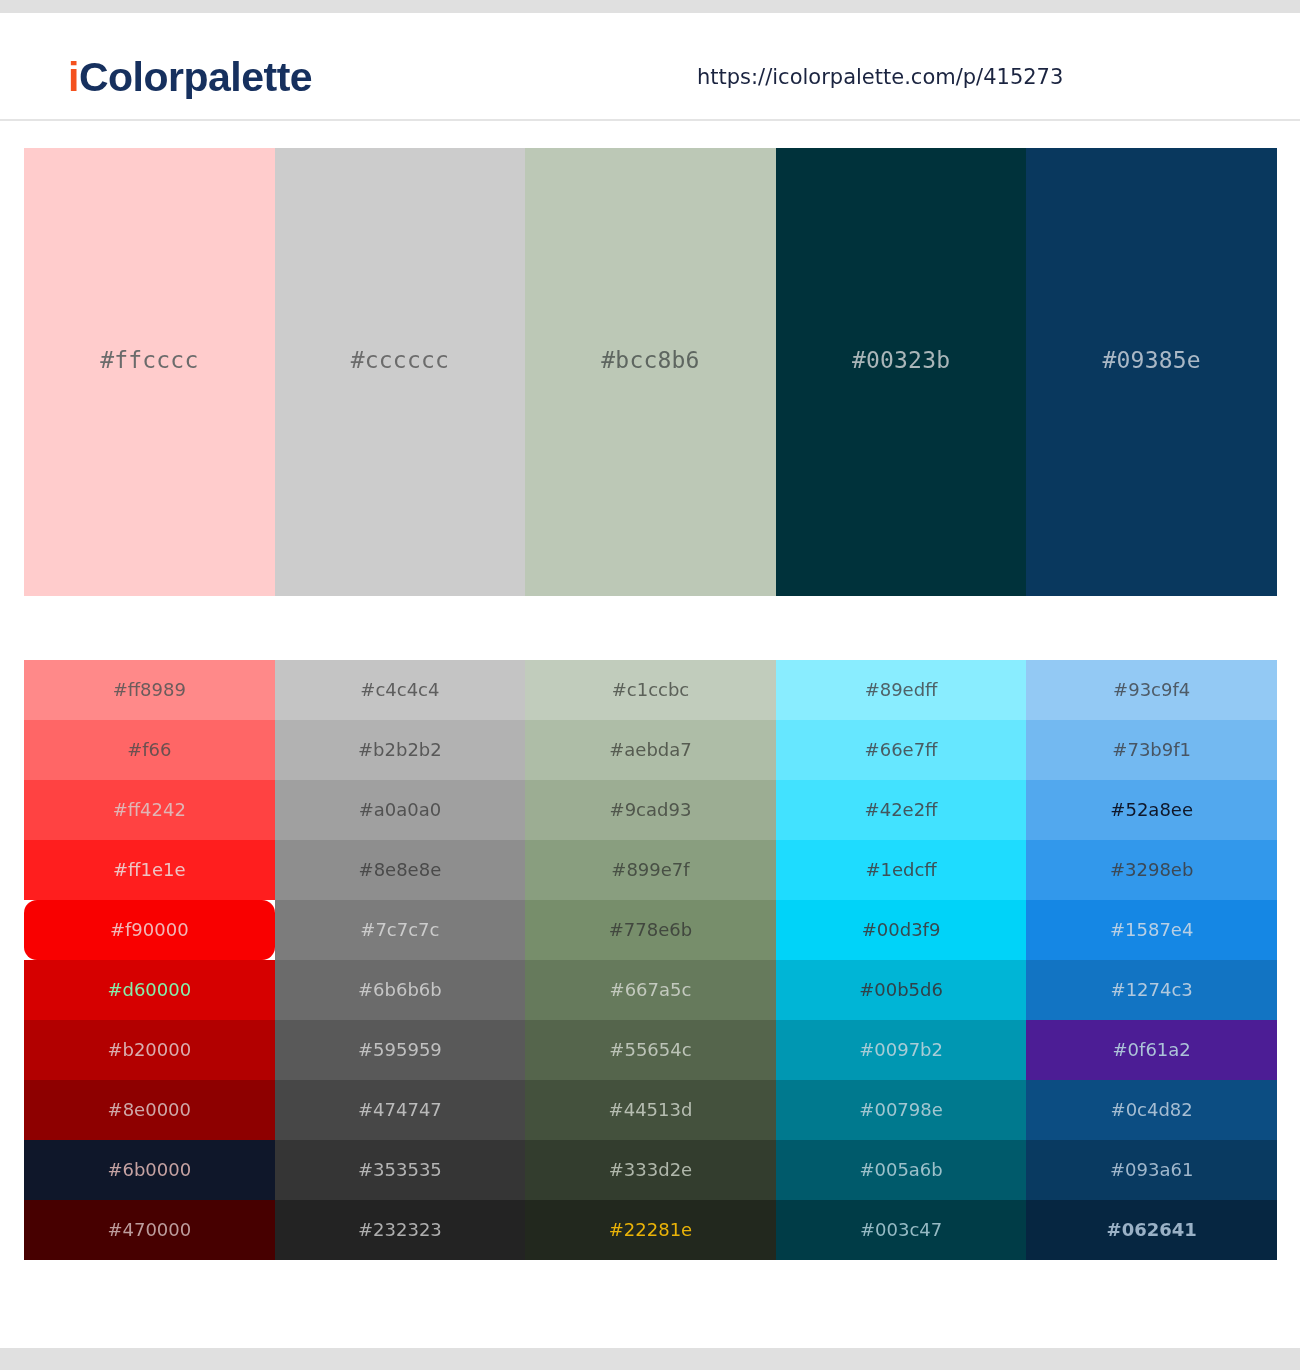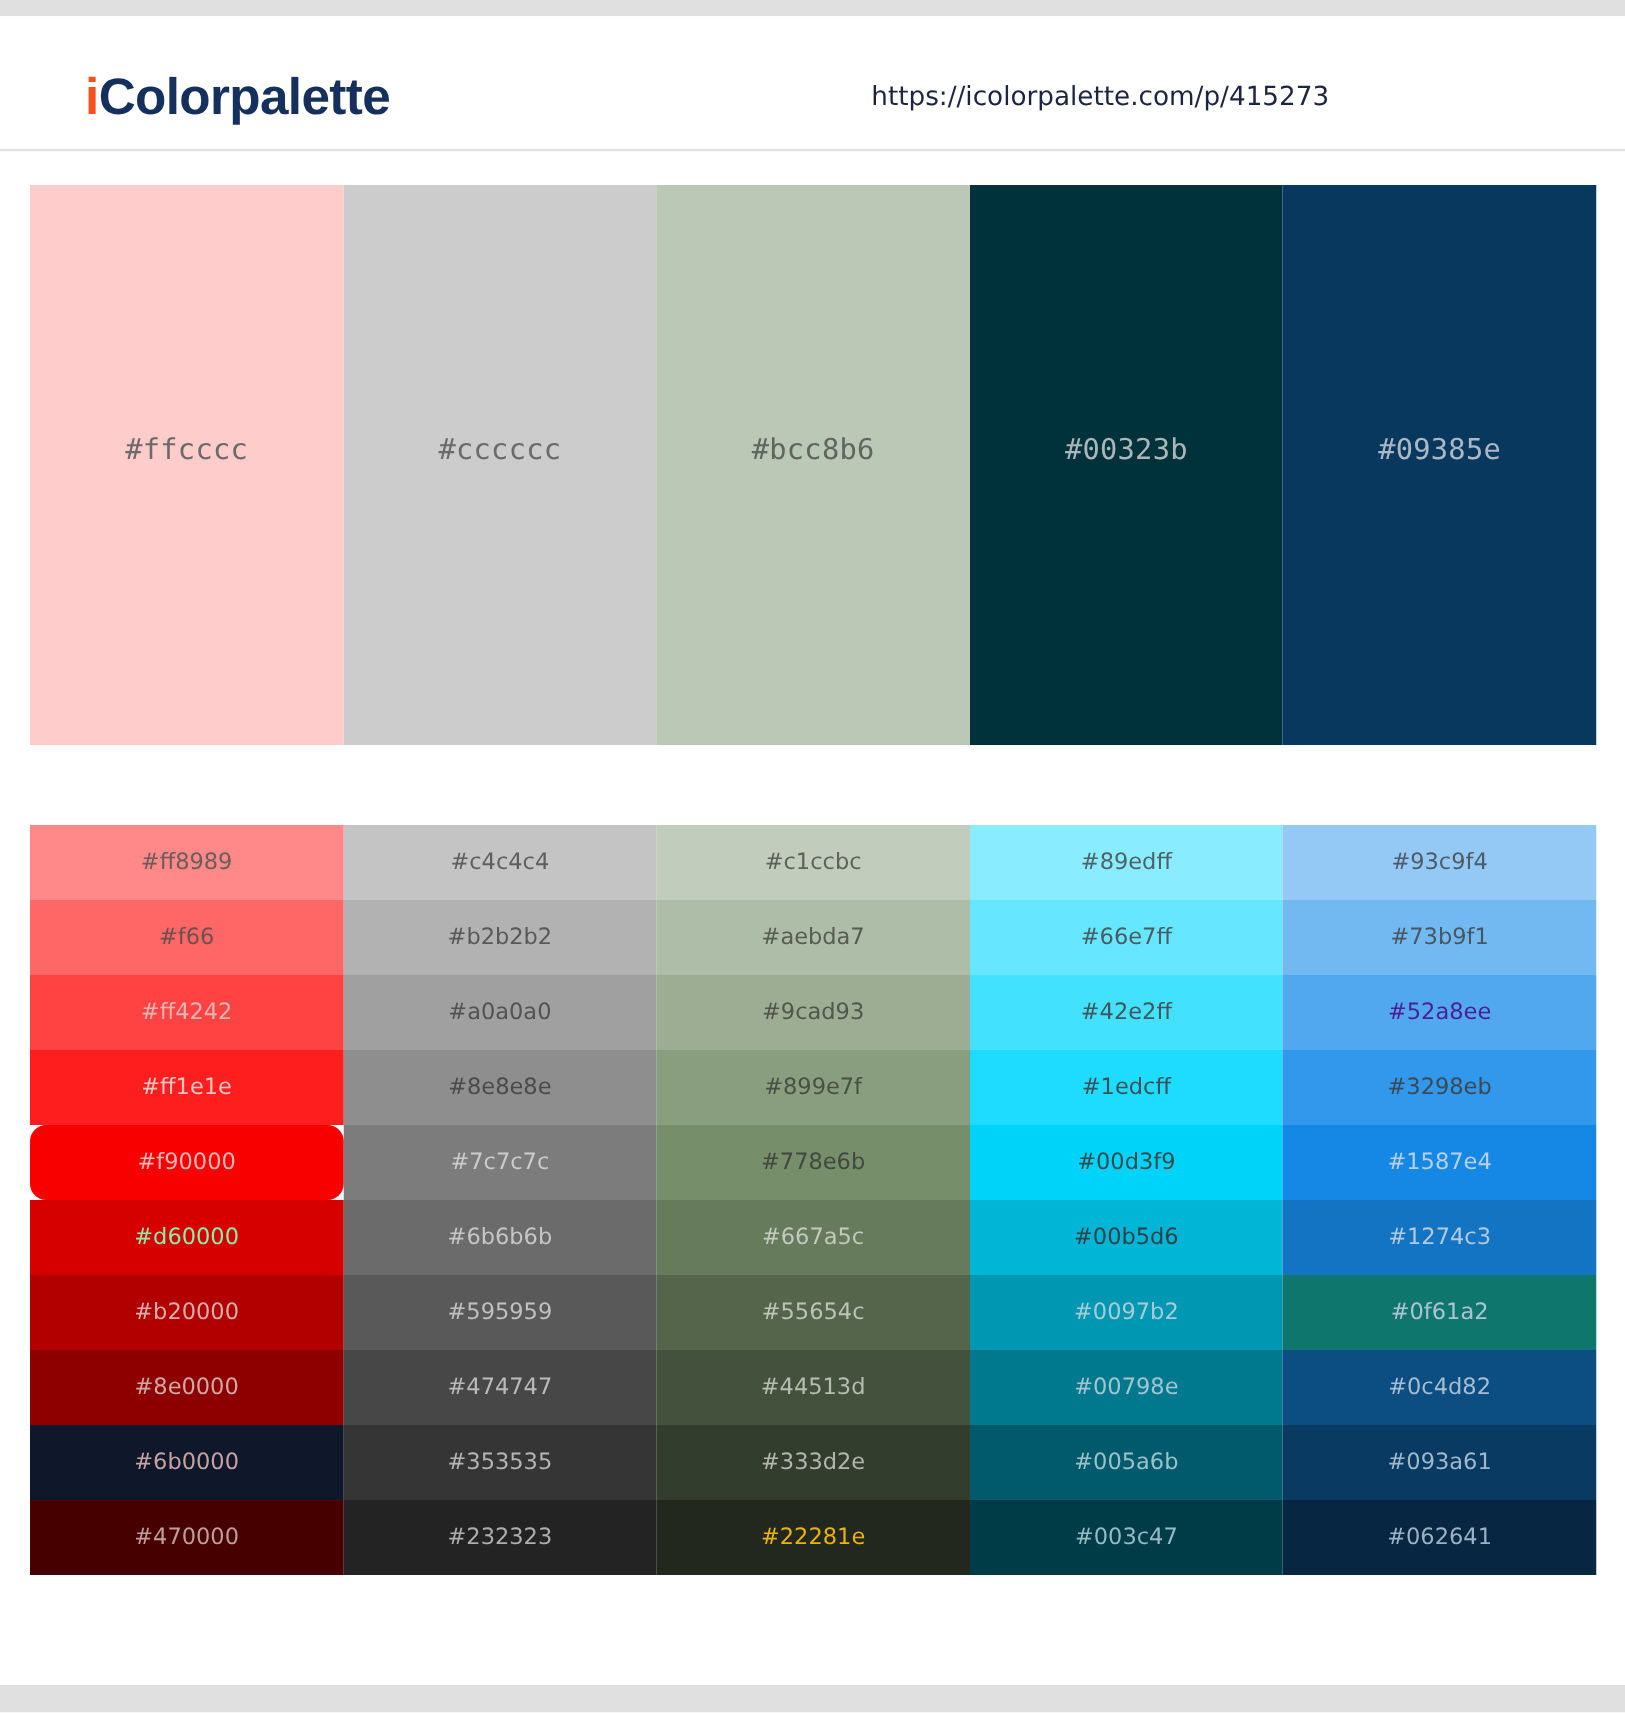--- a/index.html
+++ b/index.html
@@ -198,26 +198,26 @@
         <div class="shade-cell" style="background: rgb(0, 211, 249); color: rgb(55, 73, 79);">#00d3f9</div>
         <div class="shade-cell" style="background: rgb(0, 181, 214); color: rgb(48, 65, 73);">#00b5d6</div>
         <div class="shade-cell" style="background: rgb(0, 151, 178); color: rgb(168, 204, 214);">#0097b2</div>
         <div class="shade-cell" style="background: rgb(0, 121, 142); color: rgb(162, 198, 208);">#00798e</div>
         <div class="shade-cell" style="background: rgb(0, 90, 107); color: rgb(156, 192, 202);">#005a6b</div>
         <div class="shade-cell" style="background: rgb(0, 60, 71); color: rgb(150, 186, 196);">#003c47</div>
       </div>
       <div class="shade-col">
         <div class="shade-cell" style="background: rgb(147, 201, 244); color: rgb(78, 91, 103);">#93c9f4</div>
         <div class="shade-cell" style="background: rgb(115, 185, 241); color: rgb(72, 85, 99);">#73b9f1</div>
-        <div class="shade-cell" style="background: rgb(82, 168, 238); color: #4c1d95;">#52a8ee</div>
+        <div class="shade-cell" style="background: rgb(82, 168, 238); color: #0f172a;">#52a8ee</div>
         <div class="shade-cell" style="background: rgb(50, 152, 235); color: rgb(59, 73, 87);">#3298eb</div>
         <div class="shade-cell" style="background: rgb(21, 135, 228); color: rgb(184, 207, 228);">#1587e4</div>
         <div class="shade-cell" style="background: rgb(18, 116, 195); color: rgb(178, 201, 222);">#1274c3</div>
-        <div class="shade-cell" style="background: #0f766e; color: rgb(172, 195, 216);">#0f61a2</div>
+        <div class="shade-cell" style="background: #4c1d95; color: rgb(172, 195, 216);">#0f61a2</div>
         <div class="shade-cell" style="background: rgb(12, 77, 130); color: rgb(166, 189, 210);">#0c4d82</div>
         <div class="shade-cell" style="background: rgb(9, 58, 97); color: rgb(160, 183, 204);">#093a61</div>
-        <div class="shade-cell" style="background: rgb(6, 38, 65); color: rgb(154, 177, 198);">#062641</div>
+        <div class="shade-cell" style="background: rgb(6, 38, 65); color: rgb(154, 177, 198); font-weight: bold;">#062641</div>
       </div>
     </div>
 
   <div class="footer-strip"></div>
 
 </div>
 
 </body></html>

